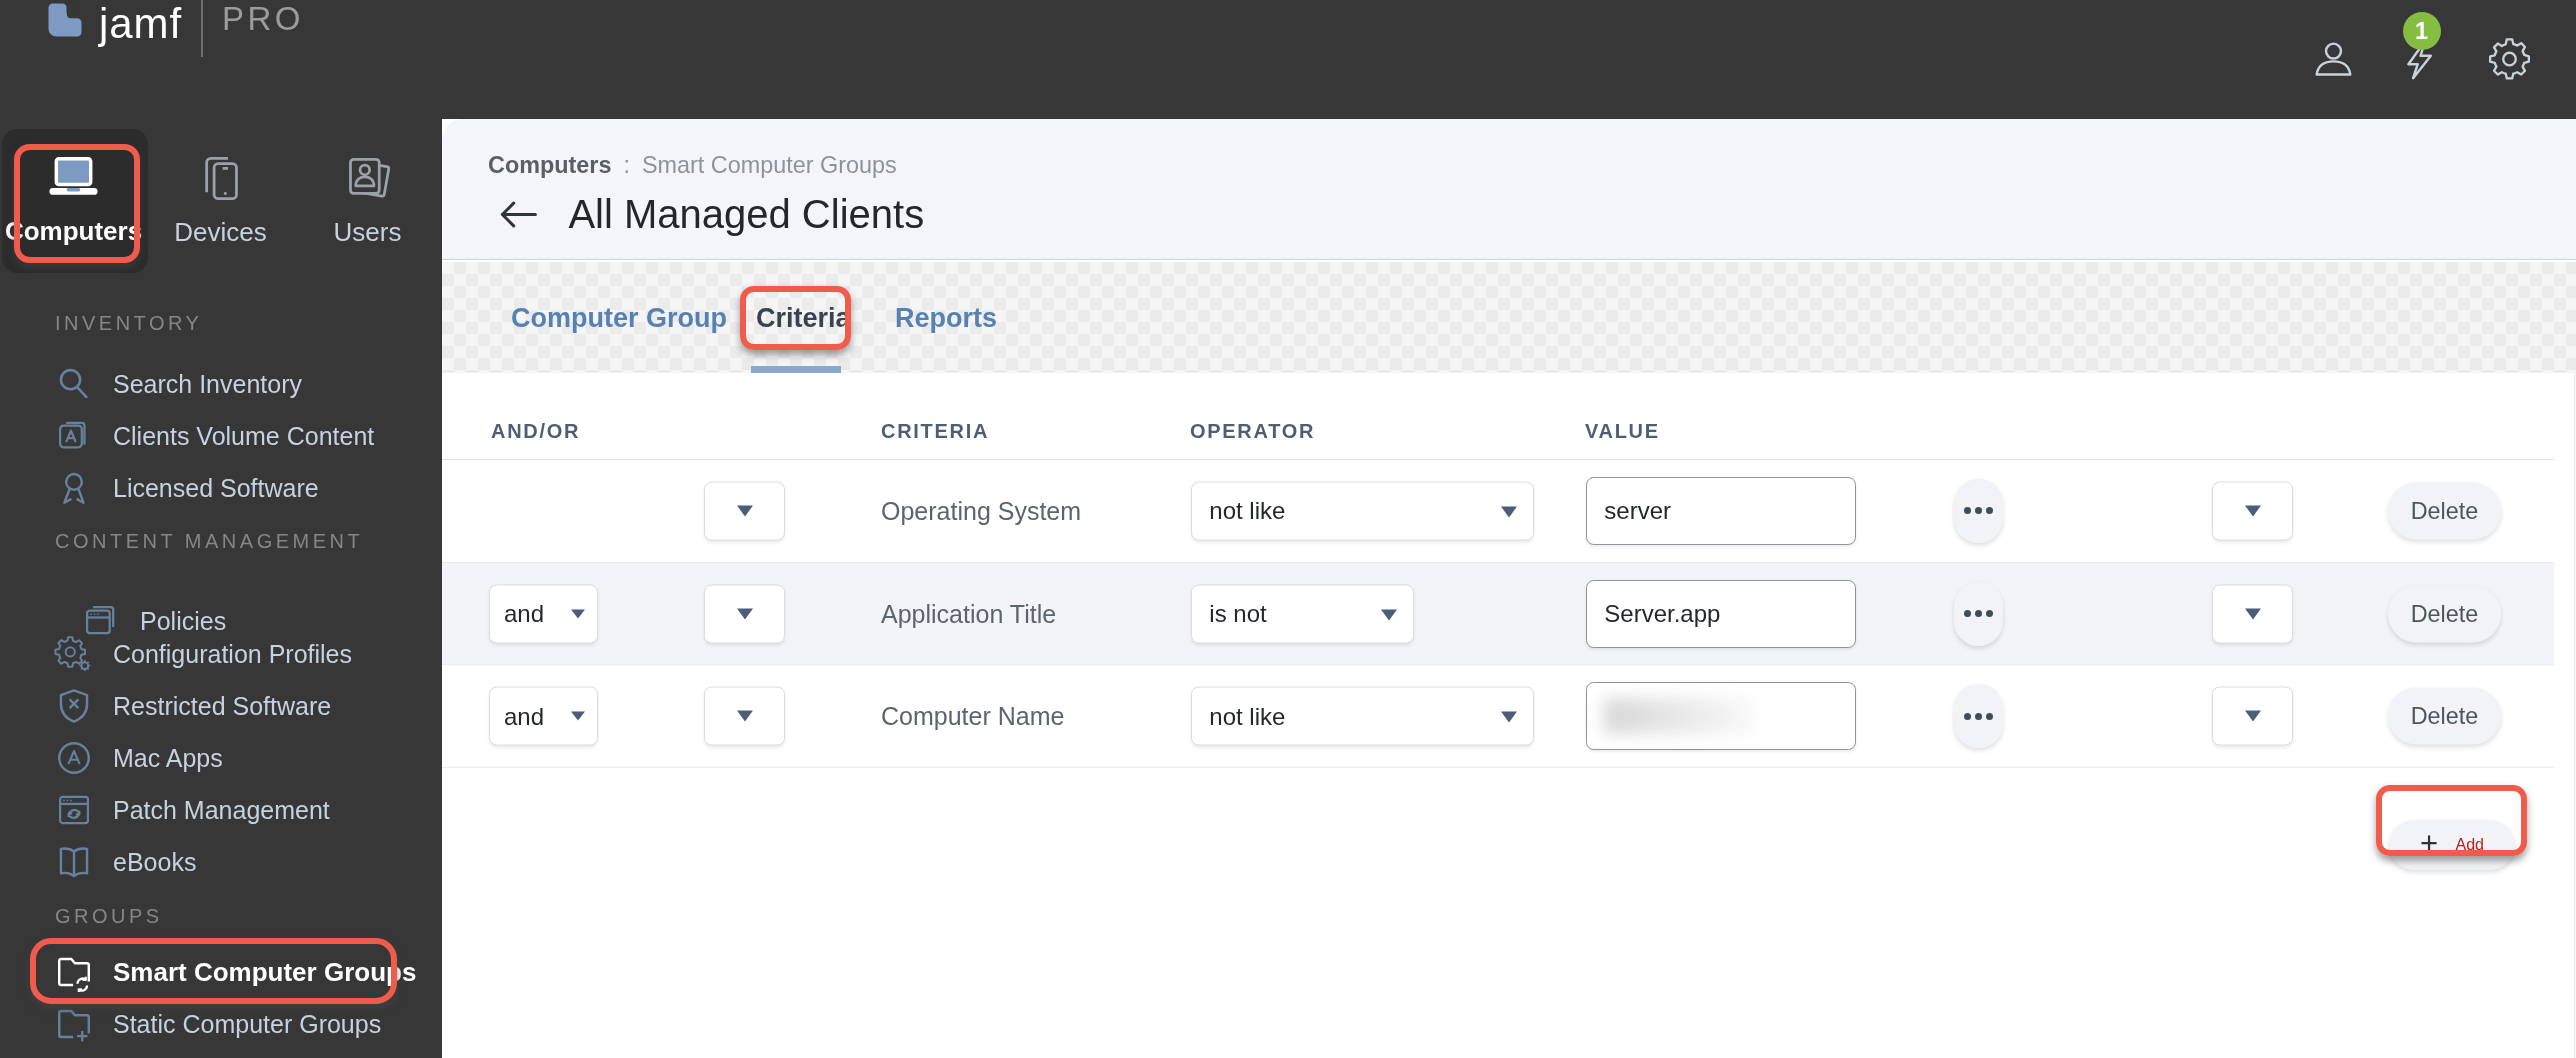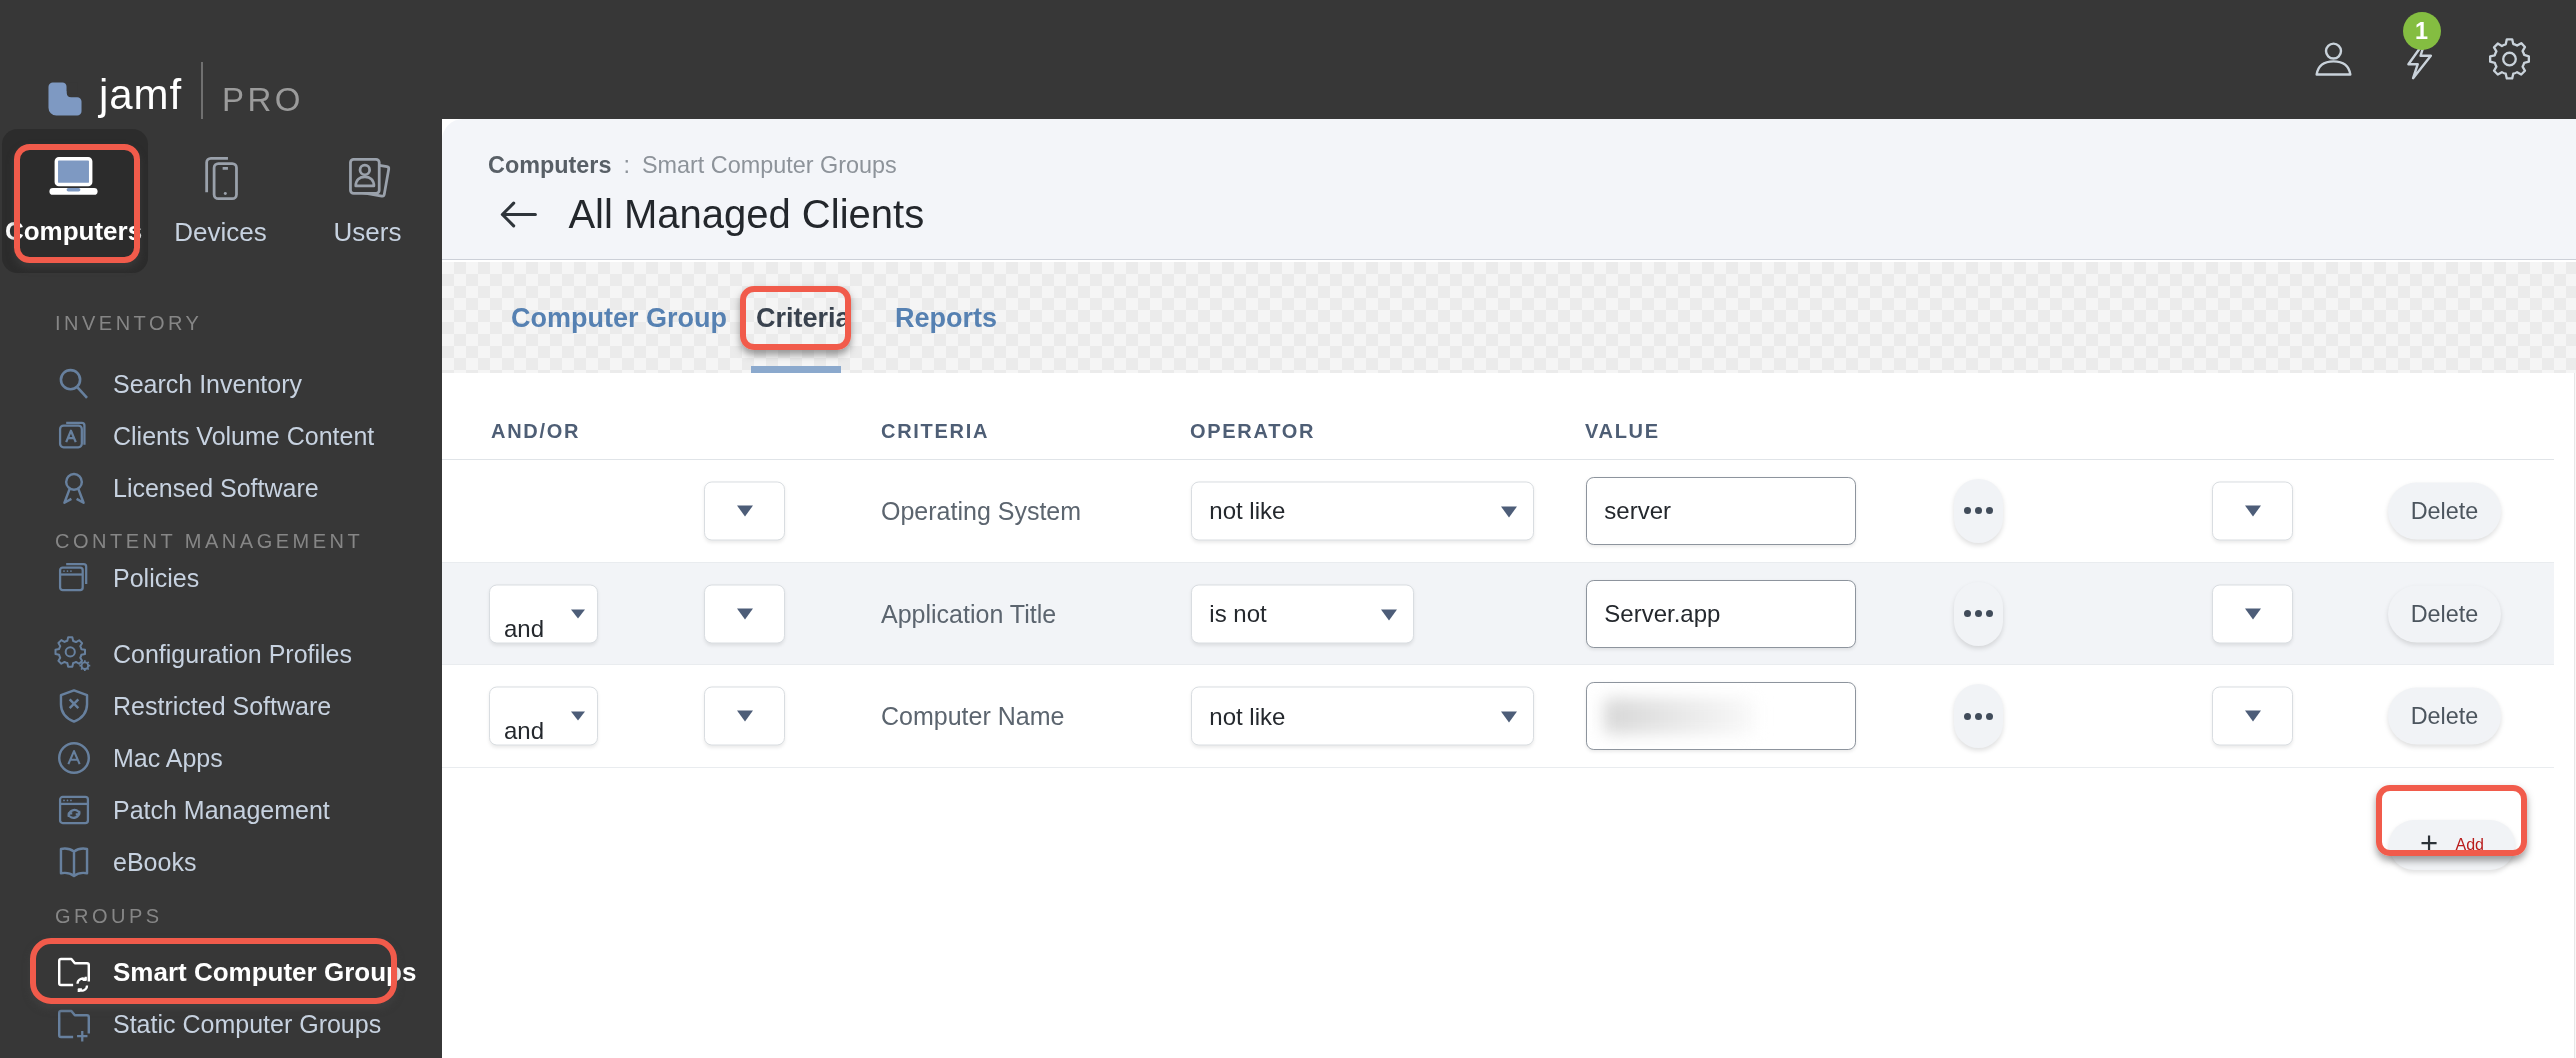--- a/index.html
+++ b/index.html
@@ -3,21 +3,21 @@
 <meta charset="utf-8">
 <style>
   html,body{margin:0;padding:0;}
   body{
     width:2576px;height:1058px;position:relative;overflow:hidden;
     background:#ffffff;font-family:"Liberation Sans",sans-serif;
     -webkit-font-smoothing:antialiased;
   }
   
   .topbar{position:absolute;left:0;top:0;width:2576px;height:119px;background:#373737;}
-  .brand{position:absolute;left:45px;top:0;height:119px;display:flex;align-items:flex-end;gap:14px;}
+  .brand{position:absolute;left:45px;top:0;height:119px;display:flex;align-items:flex-start;gap:14px;}
   .brand-name{font-size:42px;color:#ffffff;font-weight:500;letter-spacing:0.9px;}
   .brand-divider{width:1.7px;height:57px;background:#707070;margin:0 5.2px;}
   .brand-suffix{font-size:33px;color:#9b9b9b;letter-spacing:3.5px;font-weight:400;}
   .topicons{position:absolute;right:45px;top:0;height:119px;display:flex;align-items:center;gap:45px;}
   .topicon{position:relative;width:43px;height:43px;}
   .badge{
     position:absolute;top:-26px;left:50%;transform:translateX(-50%);
     width:38px;height:38px;border-radius:50%;background:#84bd41;color:#fff;
     font-size:23.4px;font-weight:bold;display:flex;align-items:center;justify-content:center;
   }
@@ -68,21 +68,21 @@
   .th{position:absolute;top:47px;font-size:20px;font-weight:bold;letter-spacing:1.7px;color:#4e5e75;}
   .crow{position:absolute;left:0;width:2112px;}
   .crow.alt{background:#f2f4f7;border-top:0.9px solid #e9ecef;border-bottom:0.9px solid #e9ecef;box-sizing:border-box;}
   .crow.last{border-bottom:0.9px solid #e9ecef;box-sizing:border-box;}
   .ctrl{position:absolute;top:50%;transform:translateY(-50%);background:#fff;
     border:1.7px solid #d9dde1;border-radius:7.8px;box-shadow:0 1.7px 3.5px rgba(0,0,0,.08);
     display:flex;align-items:center;box-sizing:border-box;}
   .ctrl-text{font-size:24px;color:#24282d;}
   .tri{width:0;height:0;border-left:8.7px solid transparent;border-right:8.7px solid transparent;
     border-top:11.3px solid #4d5d78;}
-  .and-dd{left:47px;width:109px;height:59px;padding-left:14px;align-items:flex-end;}
+  .and-dd{left:47px;width:109px;height:59px;padding-left:14px;}
   .and-dd .tri{position:absolute;right:12px;top:24px;}
   .dd{height:59px;justify-content:center;}
   .dd-left{left:262px;width:81px;}
   .dd-right{left:1770px;width:81px;}
   .cell-criteria{position:absolute;left:439px;top:50%;transform:translateY(-50%);
     font-size:25px;color:#5c656f;white-space:nowrap;}
   .op-select{left:749px;width:343px;height:59px;padding-left:17.3px;}
   .op-select .tri{position:absolute;right:15.6px;top:24px;}
   .op-select.narrow{width:223px;}
   .value-box{left:1144px;width:270px;height:68px;border:1.7px solid #8d949d;padding-left:17.3px;}
@@ -199,21 +199,21 @@
       <svg width="40" height="40" viewBox="0 0 46 46" fill="none" stroke="#67809e" stroke-width="2.8" stroke-linejoin="round">
         <circle cx="23" cy="16" r="9"></circle>
         <path d="M18 24 L12 40 l8-4.5"></path>
         <path d="M28 24 L34 40 l-8-4.5"></path>
       </svg>
     </span>
     <span class="lbl">Licensed Software</span>
   </div>
 
   <div class="sechdr" style="top:411px;">CONTENT MANAGEMENT</div>
-  <div class="sideitem" style="top:433px;">
+  <div class="sideitem" style="top:476px;margin-left:27px;">
     <span class="icn">
       <svg width="40" height="40" viewBox="0 0 46 46" fill="none" stroke="#67809e" stroke-width="2.6">
         <path d="M14 7 h20 a3 3 0 0 1 3 3 v20"></path>
         <rect x="7" y="11" width="26" height="26" rx="3" fill="#373737"></rect>
         <line x1="7" y1="19" x2="33" y2="19"></line>
         <circle cx="11.5" cy="15" r="1" fill="#67809e" stroke="none"></circle>
         <circle cx="15.5" cy="15" r="1" fill="#67809e" stroke="none"></circle>
         <circle cx="19.5" cy="15" r="1" fill="#67809e" stroke="none"></circle>
       </svg>
     </span>

